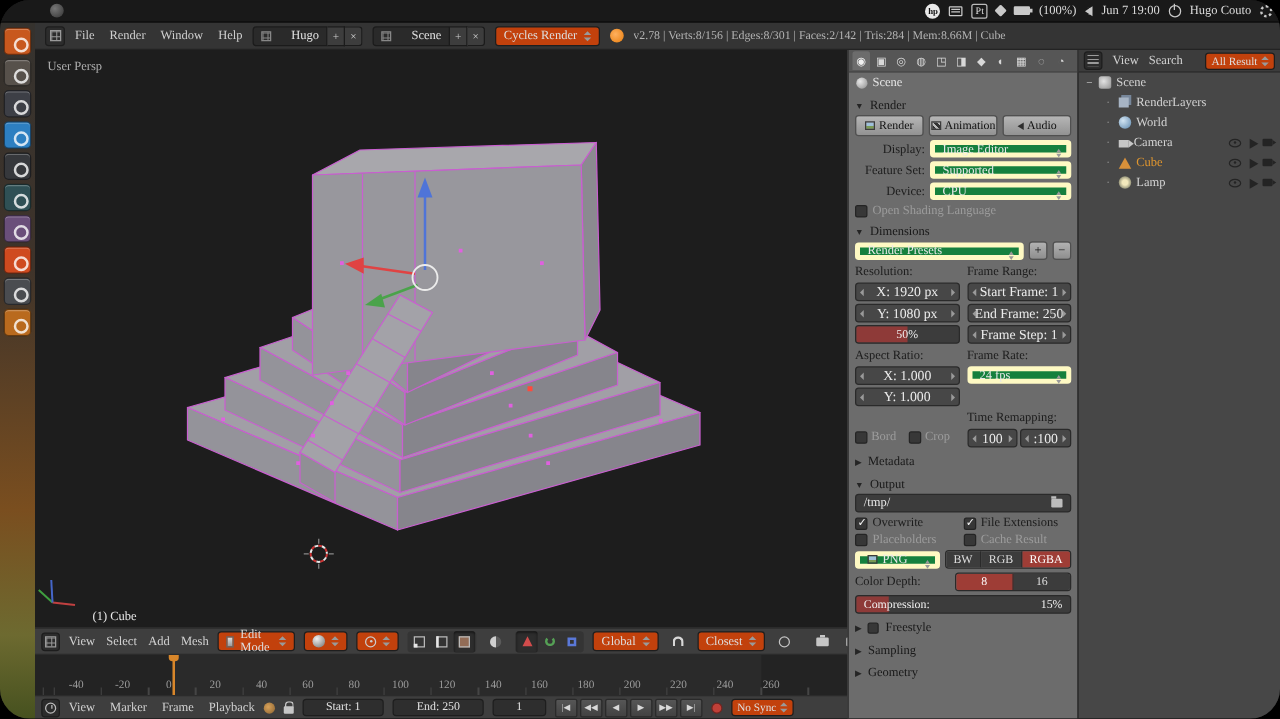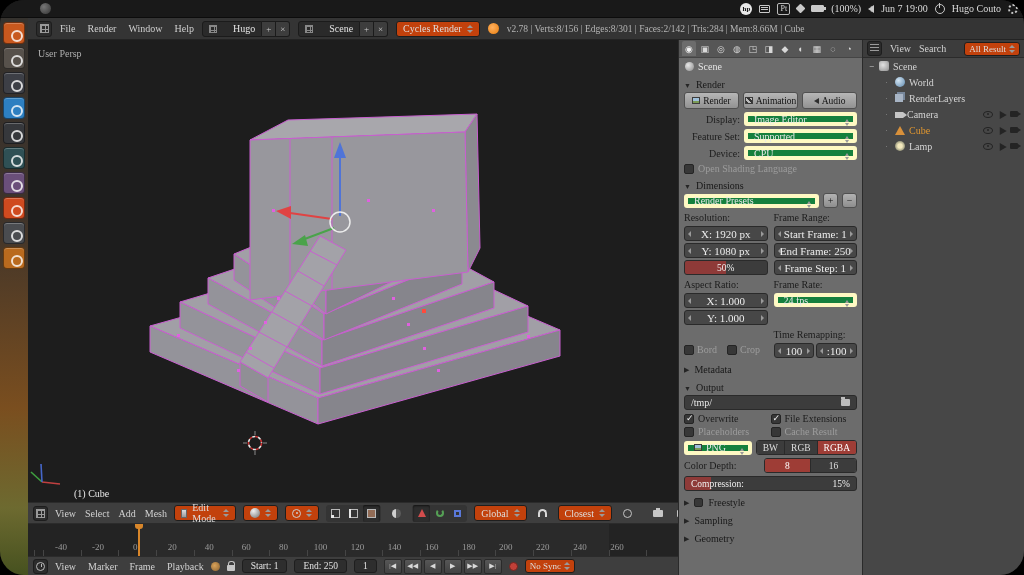--- a/index.html
+++ b/index.html
@@ -114,21 +114,21 @@
   .time-header { position:absolute; left:28px; top:556px; width:650px; height:19px; background:#3e3e3e;
                  border-top:1px solid #2b2b2b; display:flex; align-items:center; gap:7px; padding:0 5px;
                  color:#d2d2d2; font-size:10px; }
   .time-header .edbtn, .view-header .edbtn { width:15px; height:15px; }
   .clock-ic { width:9px; height:9px; border:1px solid #bbb; border-radius:50%; position:relative; }
   .clock-ic::after { content:""; position:absolute; left:4px; top:1.5px; width:1px; height:3px; background:#bbb; }
   .prevrange-ic { width:9px; height:9px; border-radius:50%; background:radial-gradient(circle at 40% 40%, #d8a25a, #8a6230); }
   .lock-ic { width:8px; height:6px; background:#c6c6c6; border-radius:1px; position:relative; margin-top:3px; }
   .lock-ic::before { content:""; position:absolute; left:1.5px; top:-4px; width:5px; height:4px;
                      border:1px solid #c6c6c6; border-bottom:none; border-radius:3px 3px 0 0; }
-  .tfield { height:14px; background:#2e2e2e; border:1px solid #1e1e1e; border-radius:3px; padding:0 8px;
+  .tfield { height:14px; background:#2e2e2e; border:1px solid #1e1e1e; border-radius:3px; padding:0 18px;
             display:flex; align-items:center; color:#e2e2e2; font-size:9.5px; }
   .pb-btn { height:15px; min-width:18px; background:linear-gradient(#565656,#424242); border:1px solid #2a2a2a;
             border-radius:2px; color:#d8d8d8; font-size:7px; display:flex; align-items:center; justify-content:center; padding:0 2px; }
   .rec-btn { width:9px; height:9px; border-radius:50%; background:#c04038; border:1px solid #702420; }
 
   
   .props { position:absolute; left:678px; top:40px; width:184px; height:535px; background:#6c6c6c;
            border-left:1px solid #2a2a2a; overflow:hidden; font-size:10px; }
   .ptabs { height:18px; background:#565656; border-bottom:1px solid #454545; display:flex; align-items:center;
            gap:2px; padding:0 3px; }
@@ -731,40 +731,40 @@
       <div class="out-row ic-scene expanded no-toggles">
           <span class="disc"></span>
           <span class="oicon"></span>
           <span class="olabel">Scene</span>
           <span class="toggles">
             <span class="t-eye"></span>
             <span class="t-cur"></span>
             <span class="t-cam"></span>
           </span>
         </div>
+        <div class="out-row ic-renderlayers indent no-toggles">
+          <span class="disc"></span>
+          <span class="oicon"></span>
+          <span class="olabel">RenderLayers</span>
+          <span class="toggles">
+            <span class="t-eye"></span>
+            <span class="t-cur"></span>
+            <span class="t-cam"></span>
+          </span>
+        </div>
         <div class="out-row ic-world indent no-toggles">
           <span class="disc"></span>
           <span class="oicon"></span>
           <span class="olabel">World</span>
           <span class="toggles">
             <span class="t-eye"></span>
             <span class="t-cur"></span>
             <span class="t-cam"></span>
           </span>
         </div>
-        <div class="out-row ic-renderlayers indent no-toggles">
-          <span class="disc"></span>
-          <span class="oicon"></span>
-          <span class="olabel">RenderLayers</span>
-          <span class="toggles">
-            <span class="t-eye"></span>
-            <span class="t-cur"></span>
-            <span class="t-cam"></span>
-          </span>
-        </div>
         <div class="out-row ic-camera indent">
           <span class="disc"></span>
           <span class="oicon"></span>
           <span class="olabel">Camera</span>
           <span class="toggles">
             <span class="t-eye"></span>
             <span class="t-cur"></span>
             <span class="t-cam"></span>
           </span>
         </div>

